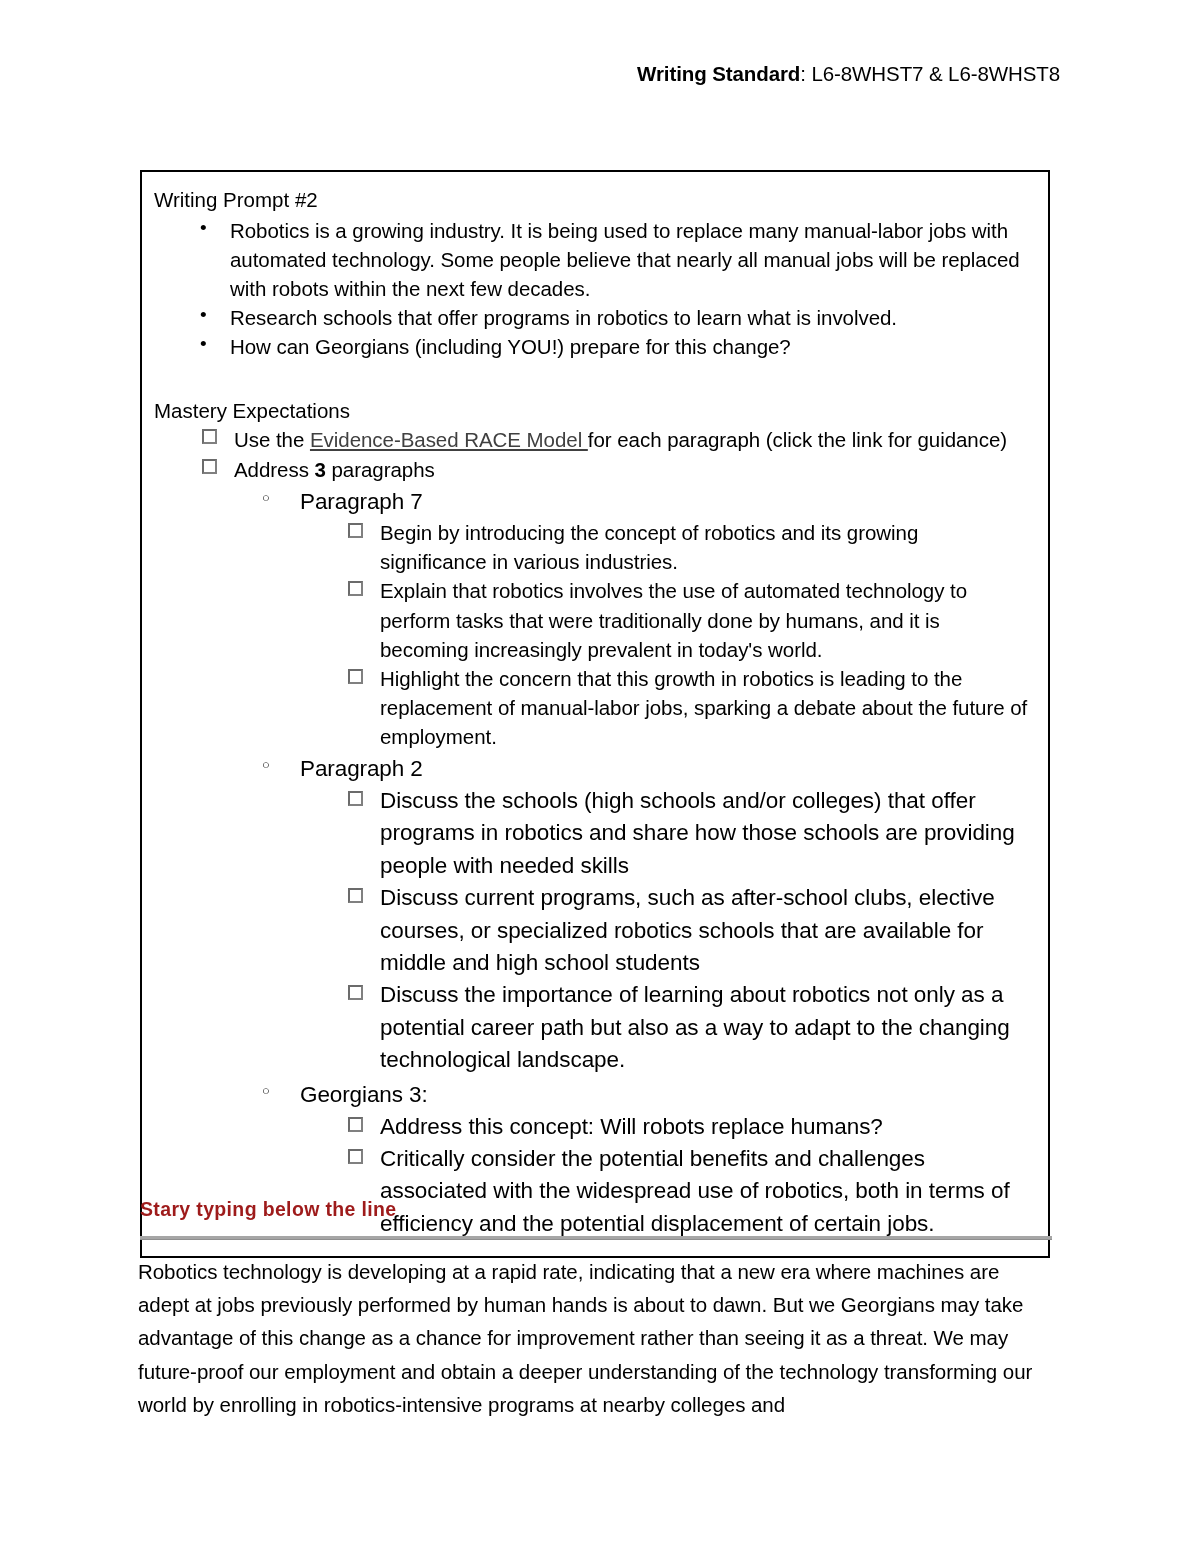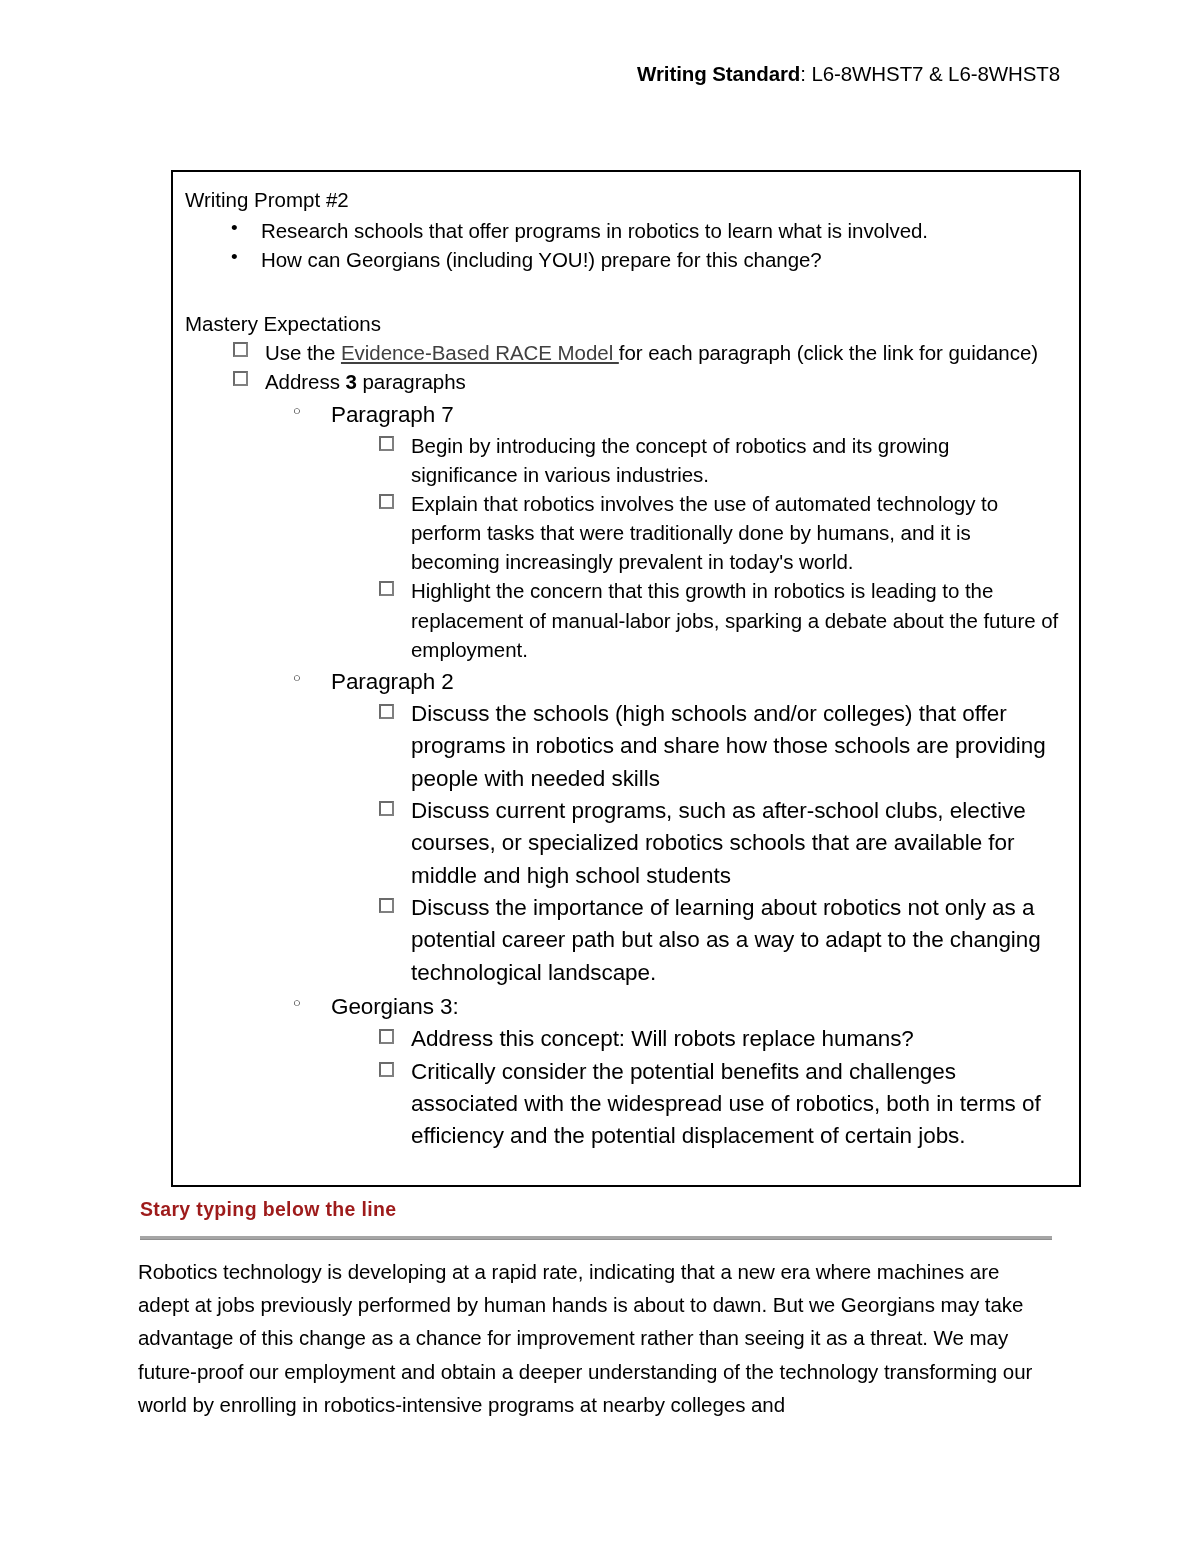--- a/index.html
+++ b/index.html
@@ -37,22 +37,21 @@
   .doc-header .lbl { font-weight: bold; margin-top: 26px; }
 
   
   .prompt-box {
     position: absolute;
     left: 140px;
     top: 170px;
     width: 910px;
     box-sizing: border-box;
     border: 2.2px solid #000000;
-    padding: 14px 18px 32px 10px;
-    margin-left: 31px;
+    padding: 14px 18px 16px 10px;
   }
 
   .prompt-title {
     font-size: 20.5px;
     line-height: 1.35;
     margin: 0 0 2px 2px;
   }
 
   
   ul.lvl { margin: 0; padding: 0; list-style: none; }
@@ -186,20 +185,21 @@
 
   <div class="doc-header">
     <span class="lbl">Writing Standard</span><span>: </span><span>L6-8WHST7 &amp; L6-8WHST8</span>
   </div>
 
   <div class="prompt-box">
 
     <div class="prompt-title">Writing Prompt #2</div>
 
     <ul class="lvl bullet-list">
+      <li>Robotics is a growing industry. It is being used to replace many manual-labor jobs with automated technology. Some people believe that nearly all manual jobs will be replaced with robots within the next few decades.</li>
       <li>Research schools that offer programs in robotics to learn what is involved.</li>
       <li>How can Georgians (including YOU!) prepare for this change?</li>
     </ul>
 
     <div class="mastery-title">Mastery Expectations</div>
 
     <ul class="lvl cb-list-1">
       <li>
         <span class="cbx"></span><span>Use the </span><a class="doc-link" href="#">Evidence-Based RACE Model </a><span>for each paragraph (click the link for guidance)</span>
       </li>

